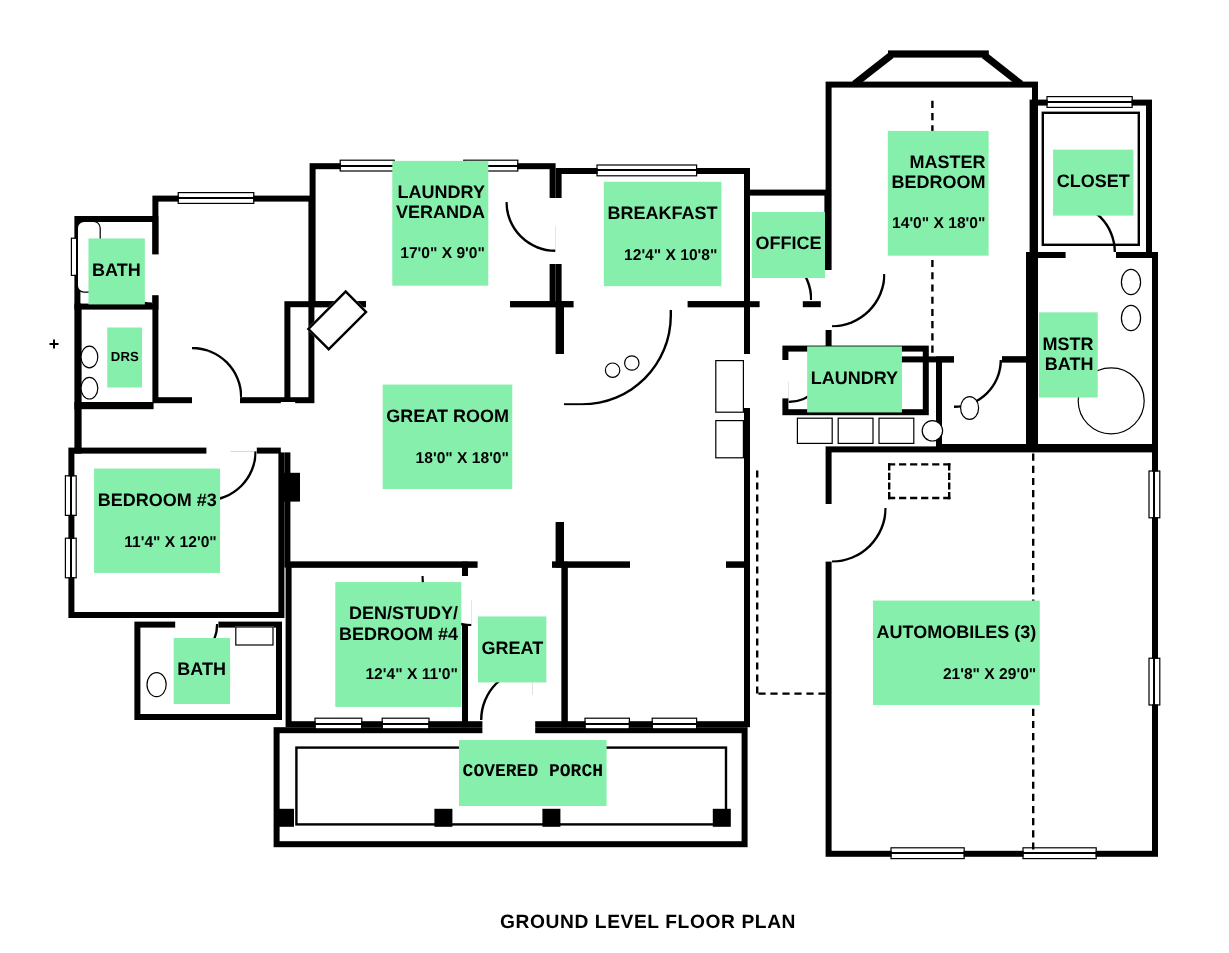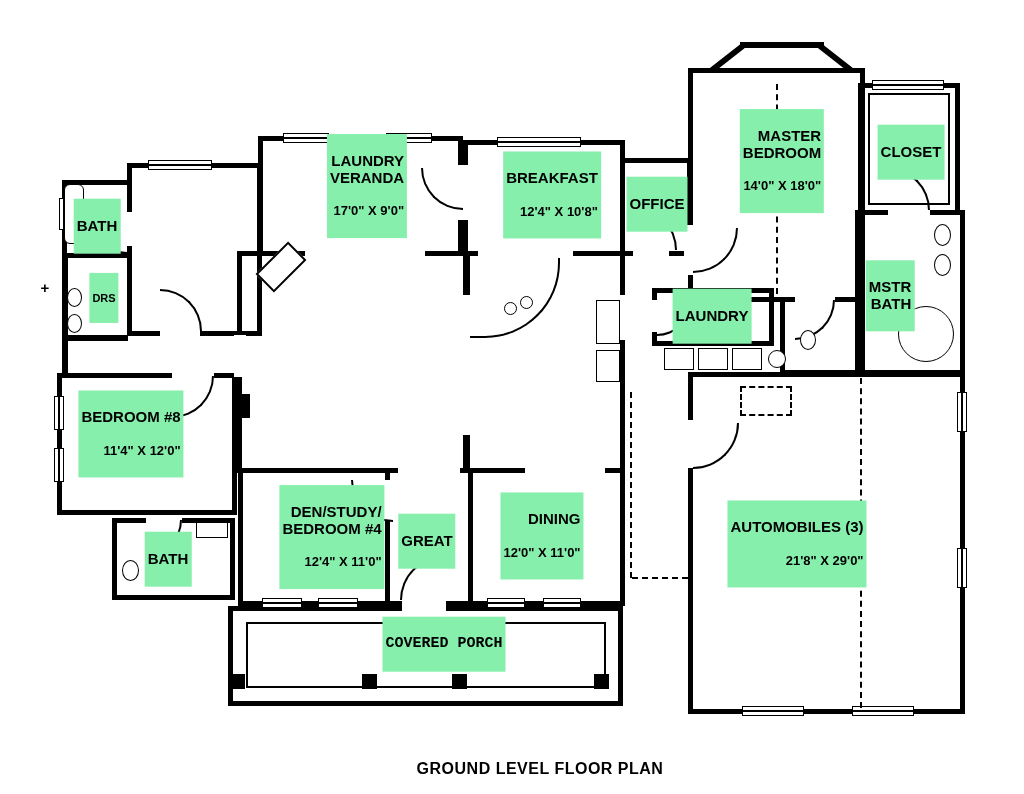--- a/index.html
+++ b/index.html
@@ -157,43 +157,43 @@
   <div class="fix fix-round" style="left:504px;top:302px;width:13px;height:13px;"></div>
   <div class="fix fix-round" style="left:520px;top:296px;width:13px;height:13px;"></div>
 
   <div class="label" style="left:97px;top:226px;">
     <div class="rname">BATH</div>
   </div>
   <div class="label small" style="left:104px;top:298px;">
     <div class="rname">DRS</div>
   </div>
   <div class="label" style="left:131px;top:434px;">
-    <div class="rname">BEDROOM #8</div>
+    <div class="rname">BEDROOM #3</div>
     <div class="rdims">11'4" X 12'0"</div>
   </div>
   <div class="label" style="left:168px;top:559px;">
     <div class="rname">BATH</div>
   </div>
   <div class="label" style="left:367px;top:186px;">
     <div class="rname">LAUNDRY
 VERANDA</div>
     <div class="rdims">17'0" X 9'0"</div>
   </div>
+  <div class="label" style="left:373px;top:364px;">
+    <div class="rname">GREAT ROOM</div>
+    <div class="rdims">18'0" X 18'0"</div>
+  </div>
   <div class="label" style="left:332px;top:537px;">
     <div class="rname">DEN/STUDY/
 BEDROOM #4</div>
     <div class="rdims">12'4" X 11'0"</div>
   </div>
   <div class="label" style="left:427px;top:541px;">
     <div class="rname">GREAT</div>
   </div>
-  <div class="label" style="left:542px;top:536px;">
-    <div class="rname">DINING</div>
-    <div class="rdims">12'0" X 11'0"</div>
-  </div>
   <div class="label" style="left:552px;top:195px;">
     <div class="rname">BREAKFAST</div>
     <div class="rdims">12'4" X 10'8"</div>
   </div>
   <div class="label" style="left:712px;top:316px;">
     <div class="rname">LAUNDRY</div>
   </div>
   <div class="label" style="left:657px;top:204px;">
     <div class="rname">OFFICE</div>
   </div>

